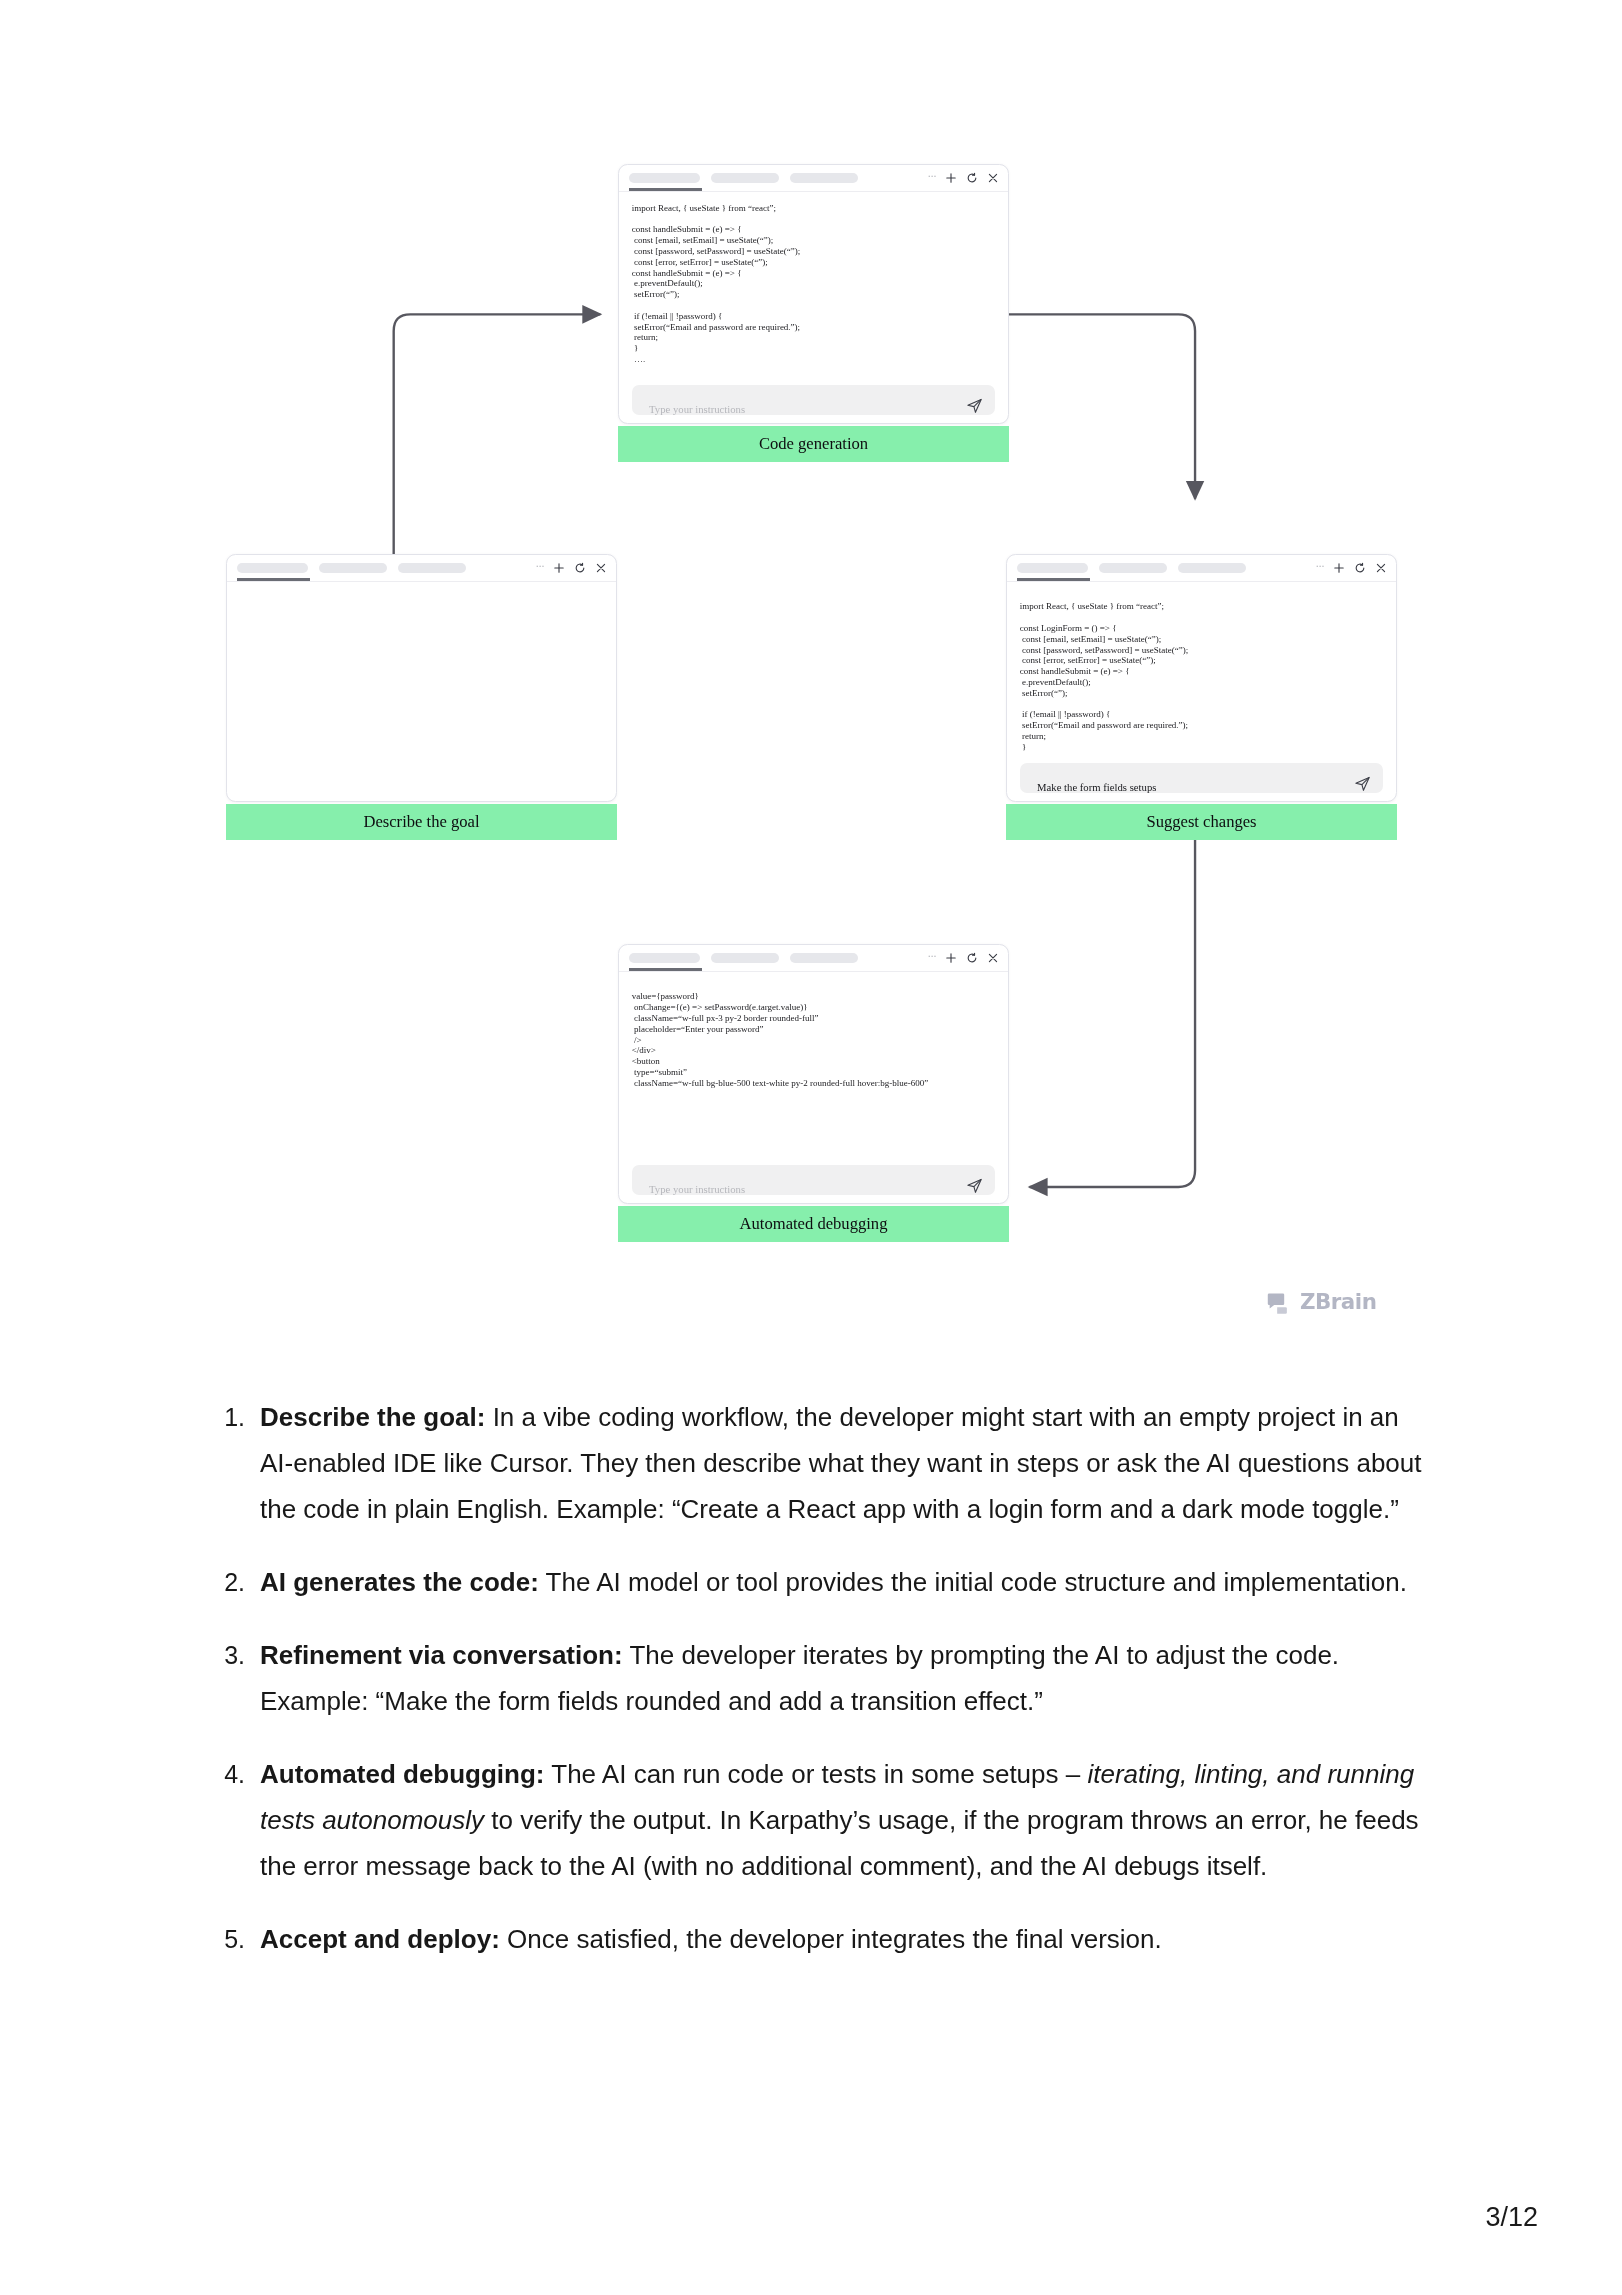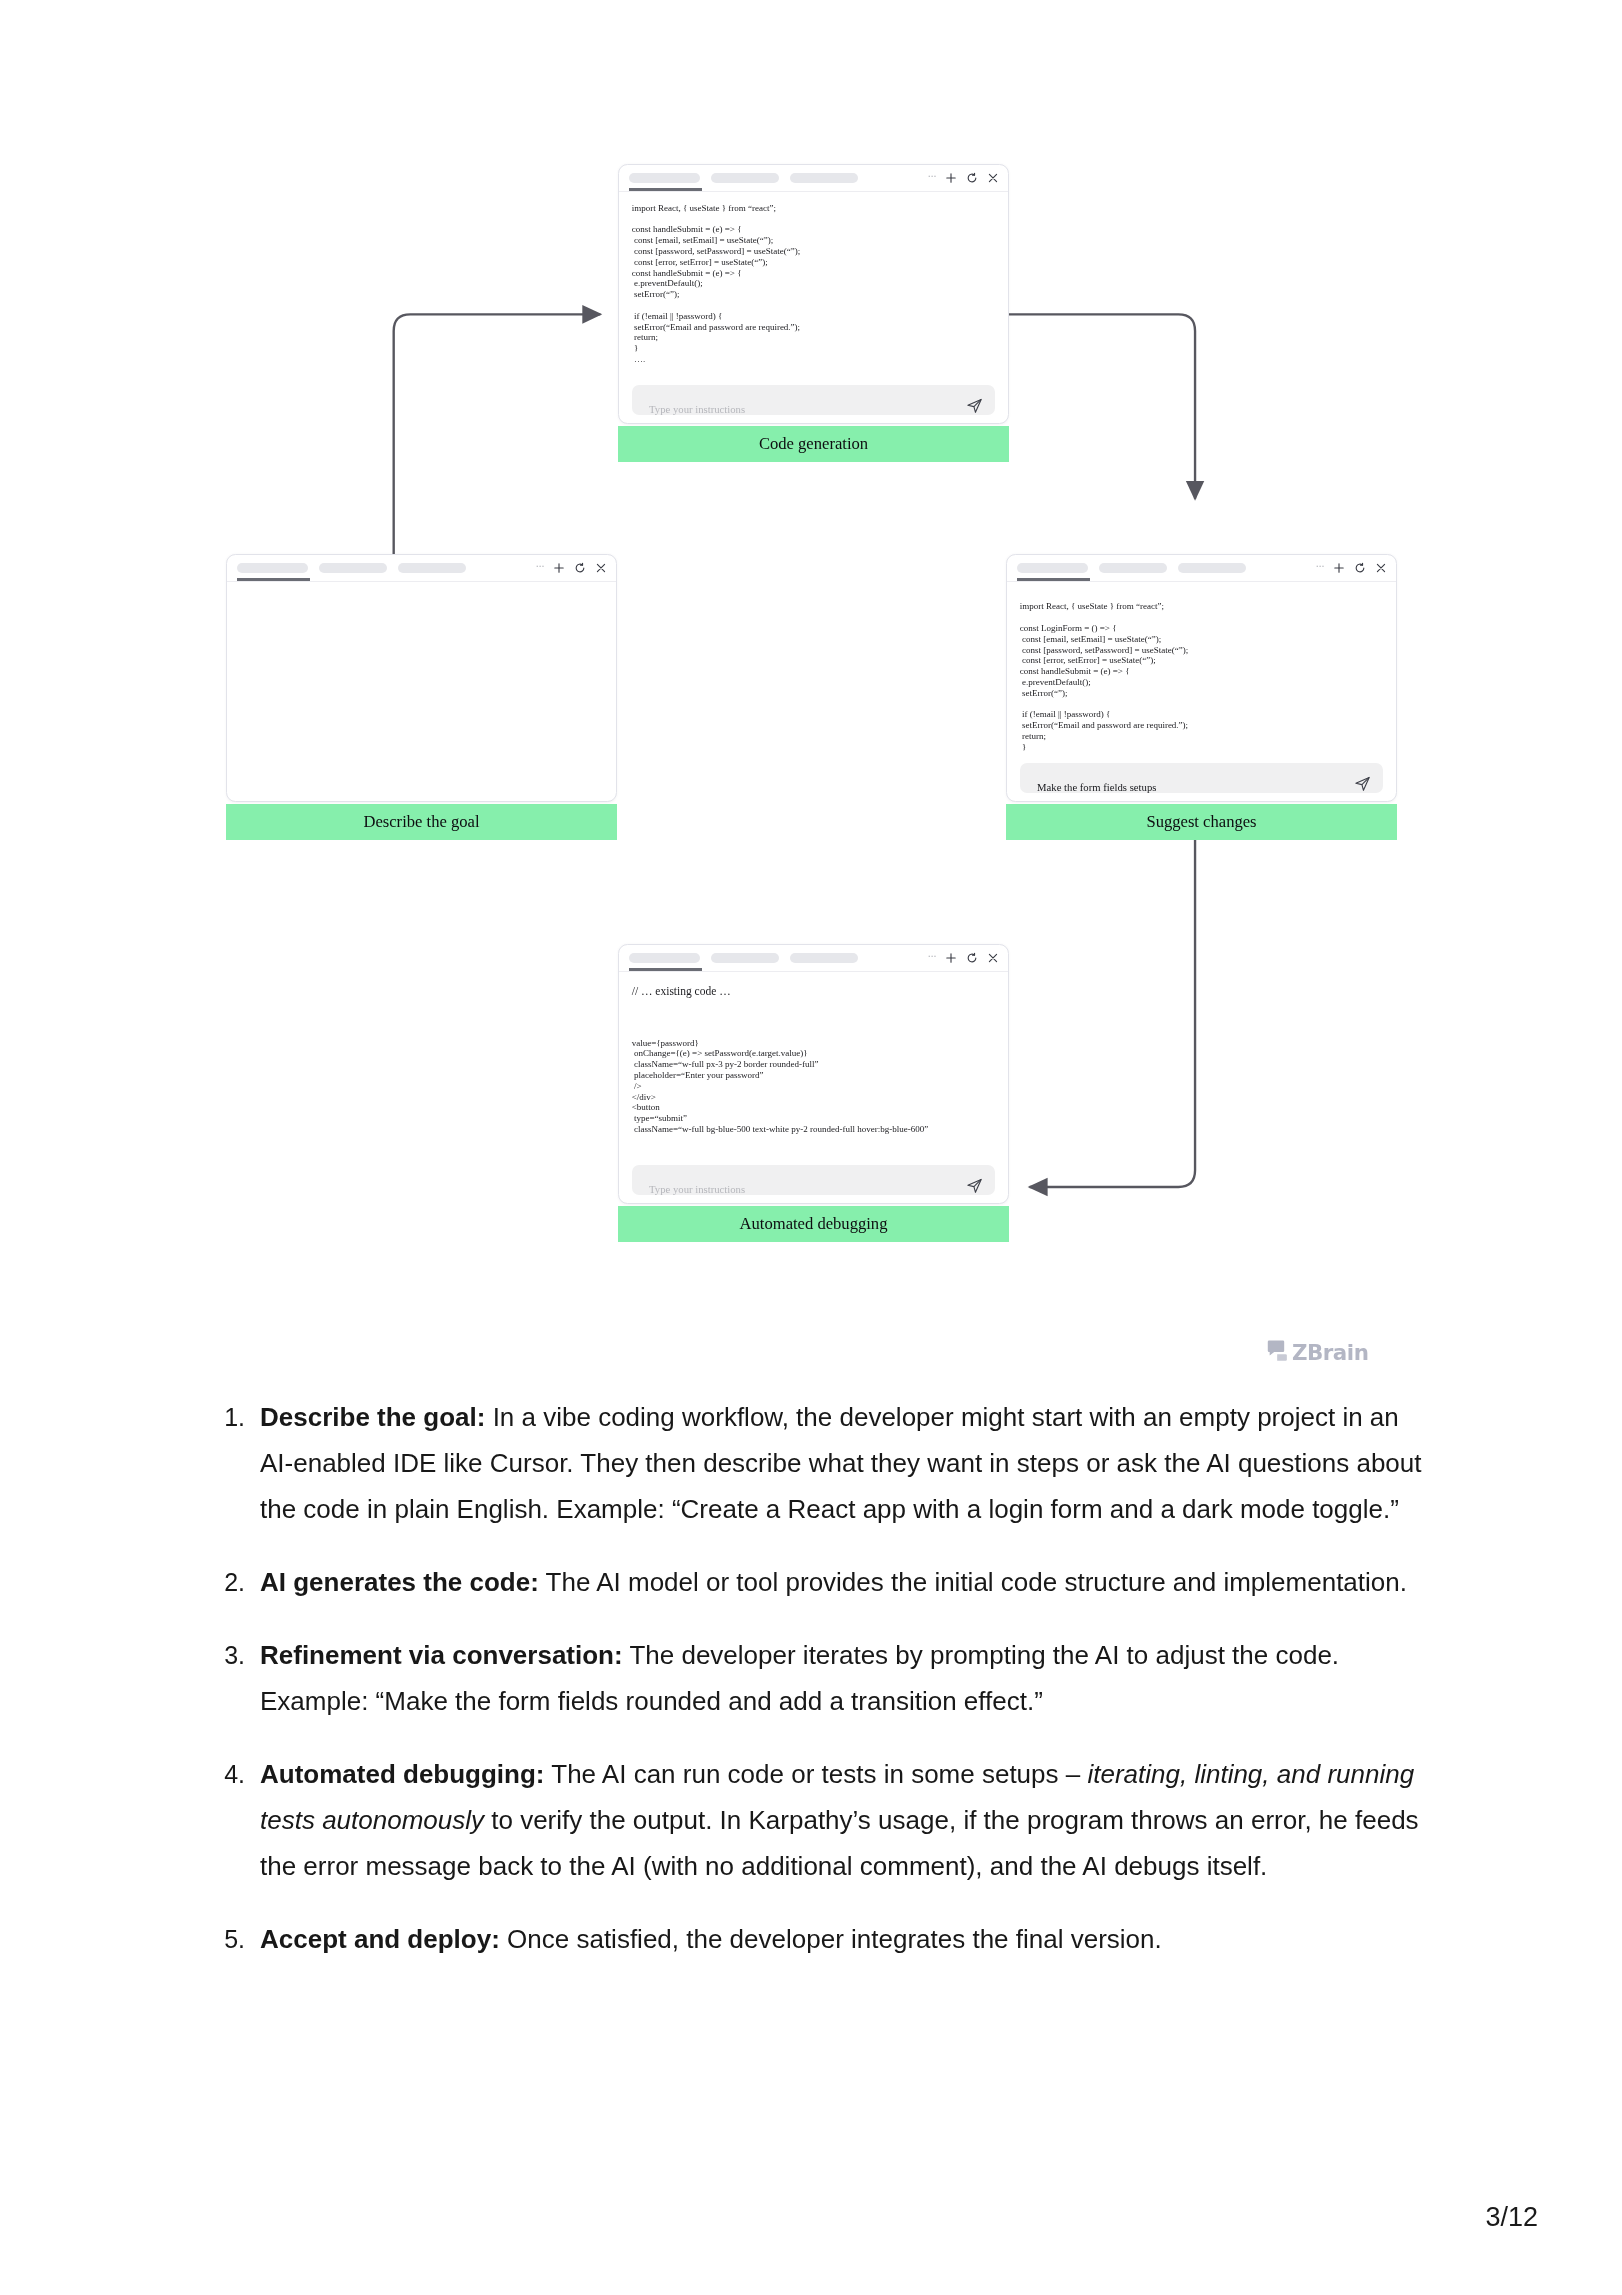--- a/index.html
+++ b/index.html
@@ -156,23 +156,24 @@
 
   #card-describe .window { height: 246px; }
   #card-codegen  .window { height: 258px; }
   #card-suggest  .window { height: 246px; }
   #card-debug    .window { height: 258px; }
 
   
   #zbrain-logo {
     position: absolute;
     left: 1267px;
-    top: 1340px;
-    display: flex;
-    align-items: flex-start;
+    top: 1289px;
+    display: flex;
+    align-items: flex-end;
+    gap: 8px;
   }
   #zbrain-logo .zb-word {
     font-family: "DejaVu Sans", sans-serif;
     font-size: 21.4px;
     font-weight: bold;
     color: #b3b6c4;
     letter-spacing: -0.5px;
   }
 
   
@@ -375,21 +376,20 @@
               <path d="M11.4 1.6 L11.4 4.3 L8.7 4.3" stroke="#3a3c45" stroke-width="1.5" fill="none" stroke-linecap="round" stroke-linejoin="round"></path>
             </svg>
           <svg class="ic" width="12" height="12" viewBox="0 0 16 16">
               <path d="M3.2 3.2 L12.8 12.8 M12.8 3.2 L3.2 12.8" stroke="#3a3c45" stroke-width="1.5" stroke-linecap="round" fill="none"></path>
             </svg>
         </div>
         <div class="tab-underline"></div>
       </div>
       <div class="hairline"></div>
       <div class="win-body">
-        <div class="code comment">// … existing code …</div>
         <div class="code-gap"></div>
         <div class="code">value={password}
  onChange={(e) =&gt; setPassword(e.target.value)}
  className=“w-full px-3 py-2 border rounded-full”
  placeholder=“Enter your password”
  /&gt;
 &lt;/div&gt;
 &lt;button
  type=“submit”
  className=“w-full bg-blue-500 text-white py-2 rounded-full hover:bg-blue-600”</div>

